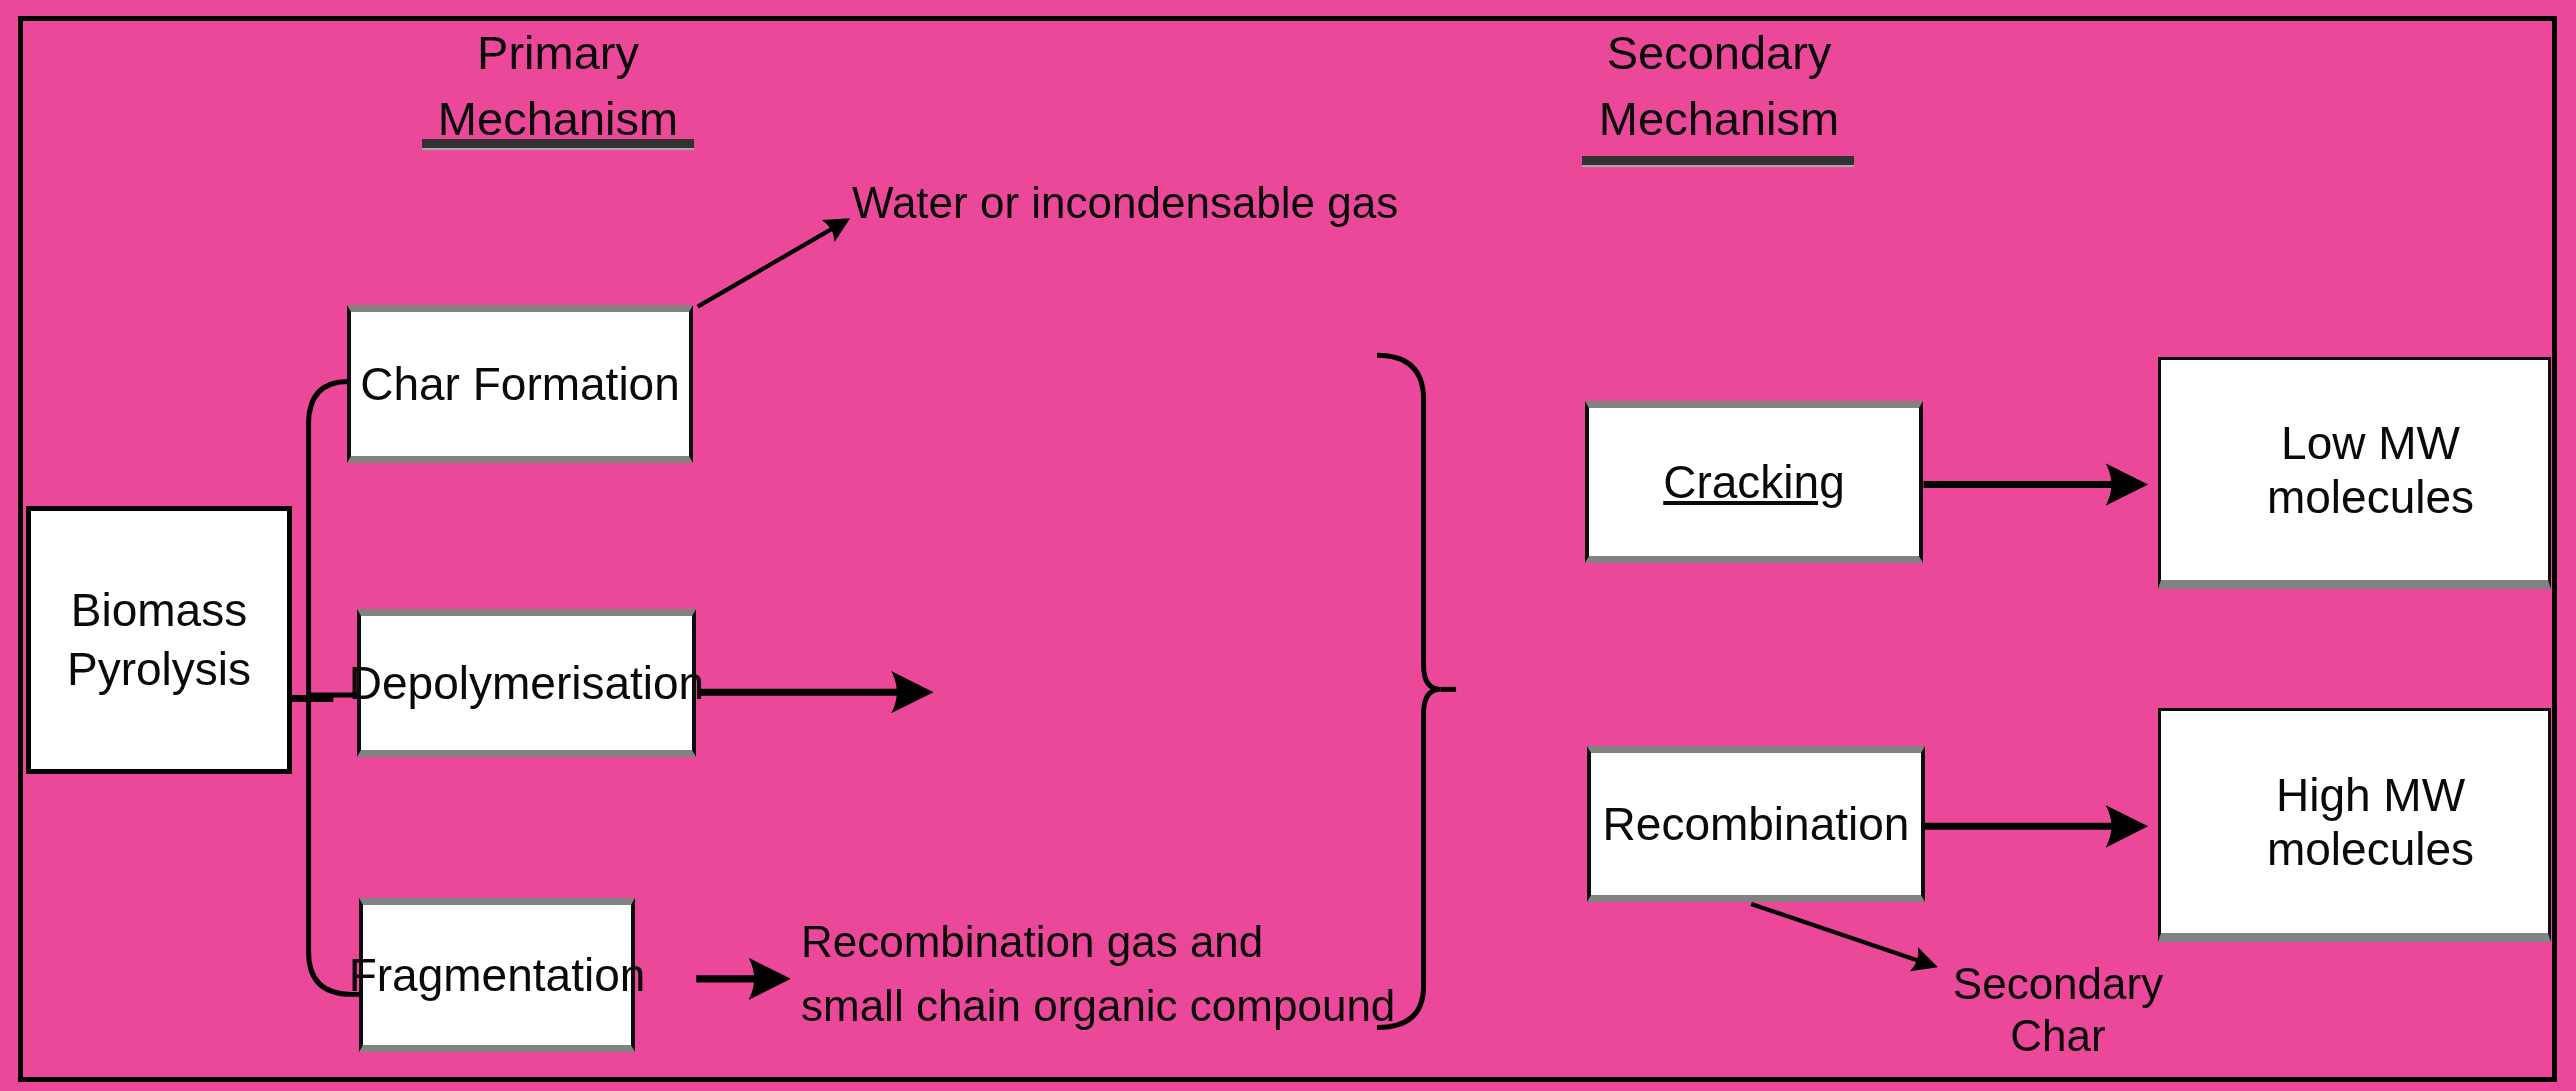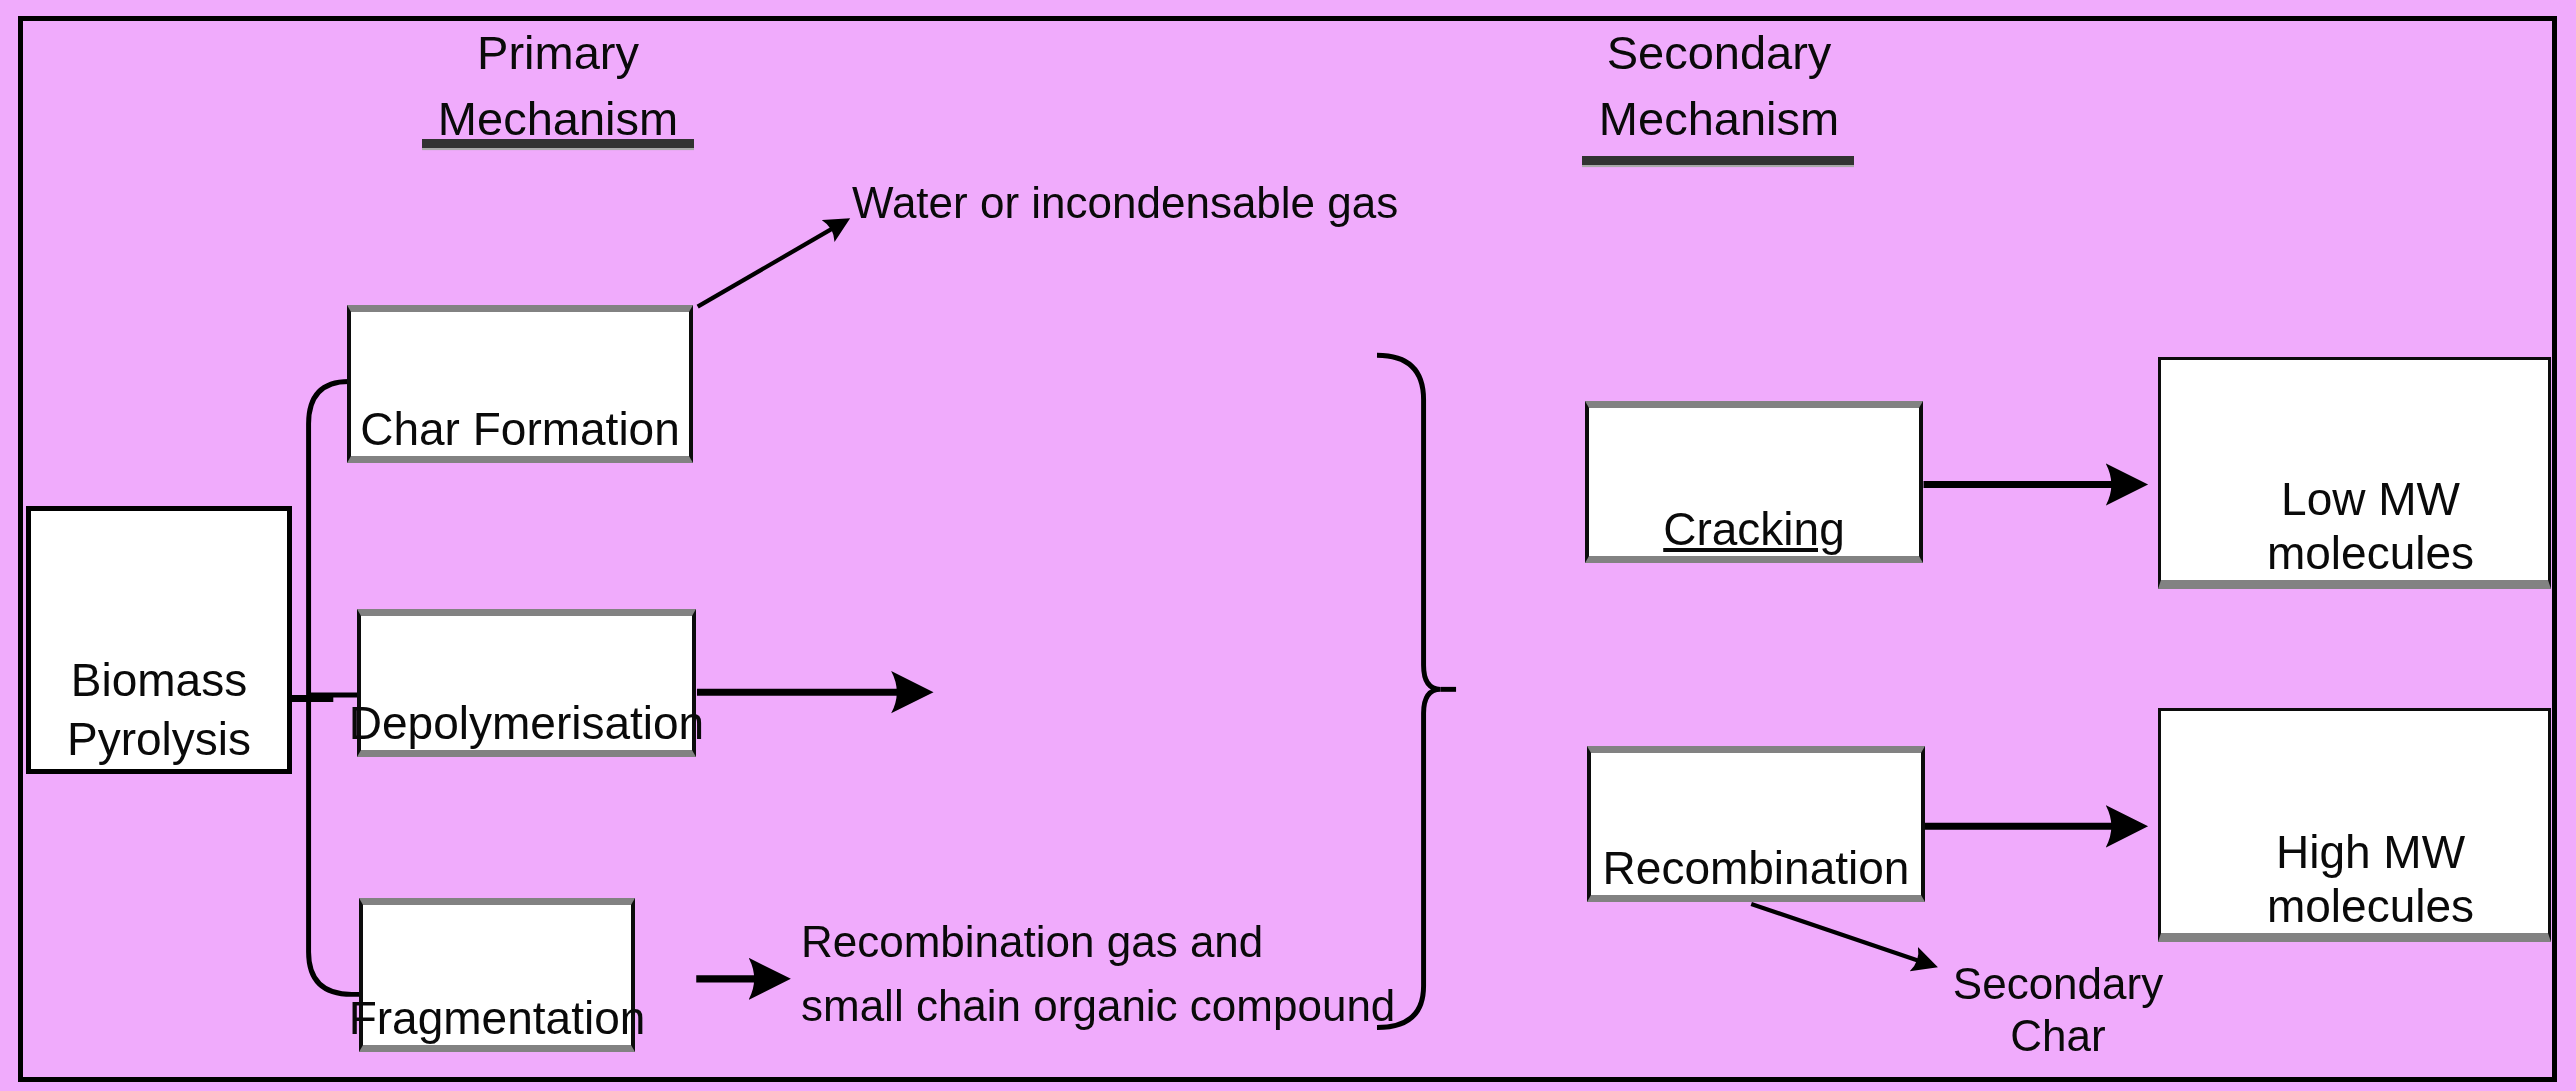--- a/index.html
+++ b/index.html
@@ -1,37 +1,37 @@
 <!DOCTYPE html>
 <html style="font-size:11.3px"><head>
 <meta charset="utf-8">
 <style>
   html,body{margin:0;padding:0;background:#ffffff;}
   #canvas{
     position:relative;
     width:2576px;height:1092px;
-    background:#f0abfc;
+    background:#ec4899;
     font-family:"Liberation Sans", sans-serif;
     color:#0a0a0a;
     overflow:hidden;
   }
   .abs{position:absolute;}
   #frame{
     left:18.4px;top:15.5px;width:2539px;height:1066px;
     border:5.6px solid #000000;box-sizing:border-box;
   }
   .heading{
     text-align:center;
     font-size:47px;line-height:66px;
     letter-spacing:0px;
   }
   .underbar{height:9.2px;background:#323232;box-shadow:0 2.1px 0 #a8a8a8;}
   .node{
     background:#ffffff;
-    display:flex;align-items:flex-end;justify-content:center;
+    display:flex;align-items:center;justify-content:center;
     text-align:center;
     font-size:46px;
     box-sizing:border-box;
   }
   .shaded{
     border-left:4.2px solid #0c0c0c;border-right:4.2px solid #0c0c0c;
     border-top:7.8px solid #828282;border-bottom:7.8px solid #828282;
   }
   .plain{border:5.6px solid #000000;line-height:59px;}
   .mw{

